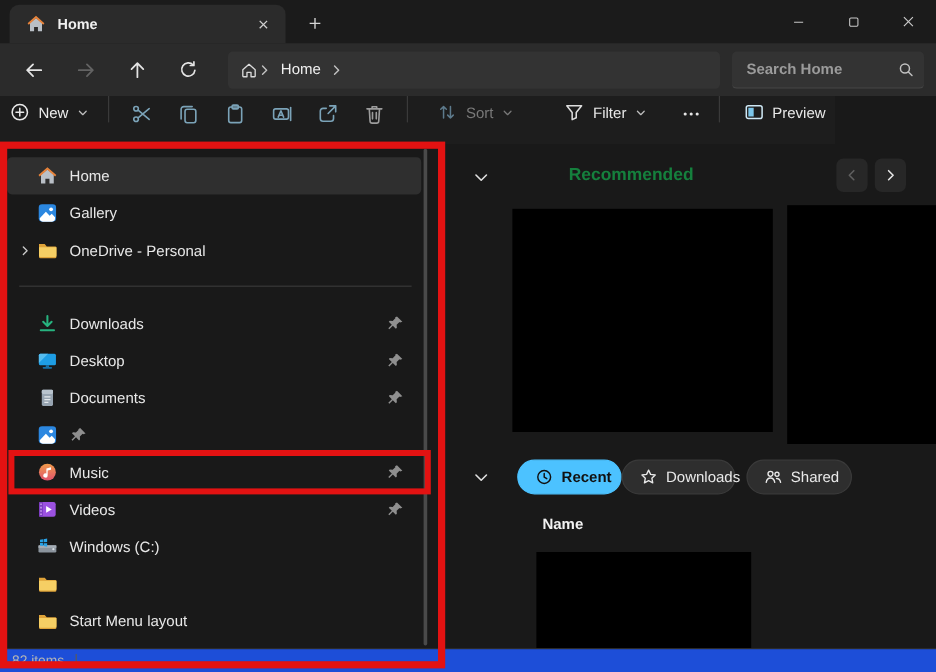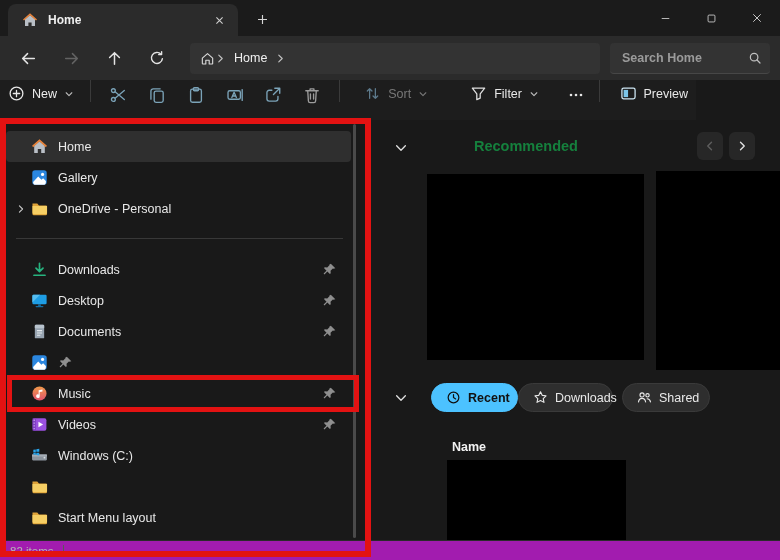--- a/index.html
+++ b/index.html
@@ -84,26 +84,26 @@
   .rec-nav.prev { right:57px; color:#5f5f5f; }
   .rec-nav.next { right:25px; color:#e2e2e2; }
   .card { position:absolute; background:#000; }
 
   .pill {
     position:absolute; top:263px; height:29px; border-radius:15px;
     display:flex; align-items:center; gap:7px; padding:0 14px;
     background:#2e2e2e; border:1px solid #3a3a3a; color:#e9e9e9; font-size:12.5px;
   }
   .pill.active { background:#4cc2ff; border-color:#4cc2ff; color:#111; font-weight:700; }
-  .name-header { position:absolute; left:94px; top:320px; font-size:12.5px; font-weight:700; color:#f2f2f2; }
+  .name-header { position:absolute; left:94px; top:310px; font-size:12.5px; font-weight:700; color:#f2f2f2; }
 
   
   .statusbar {
     position:absolute; left:0; top:540px; width:780px; height:20px;
-    background:#a21caf; border-top:1px solid #2a2a2a;
+    background:#1d4ed8; border-top:1px solid #2a2a2a;
     display:flex; align-items:center; padding-left:10px;
   }
   .status-text { font-size:11.5px; color:#b5b5b5; }
   .status-div { width:1px; height:12px; background:#5a5a5a; margin-left:10px; }
 
   
   .anno { position:absolute; border:6px solid #e31212; pointer-events:none; z-index:60; }
   .anno.outer { left:0; top:118px; width:371px; height:439px; }
   .anno.inner { left:7px; top:375px; width:352px; height:37px; border-width:5px; z-index:61; }
 </style>

